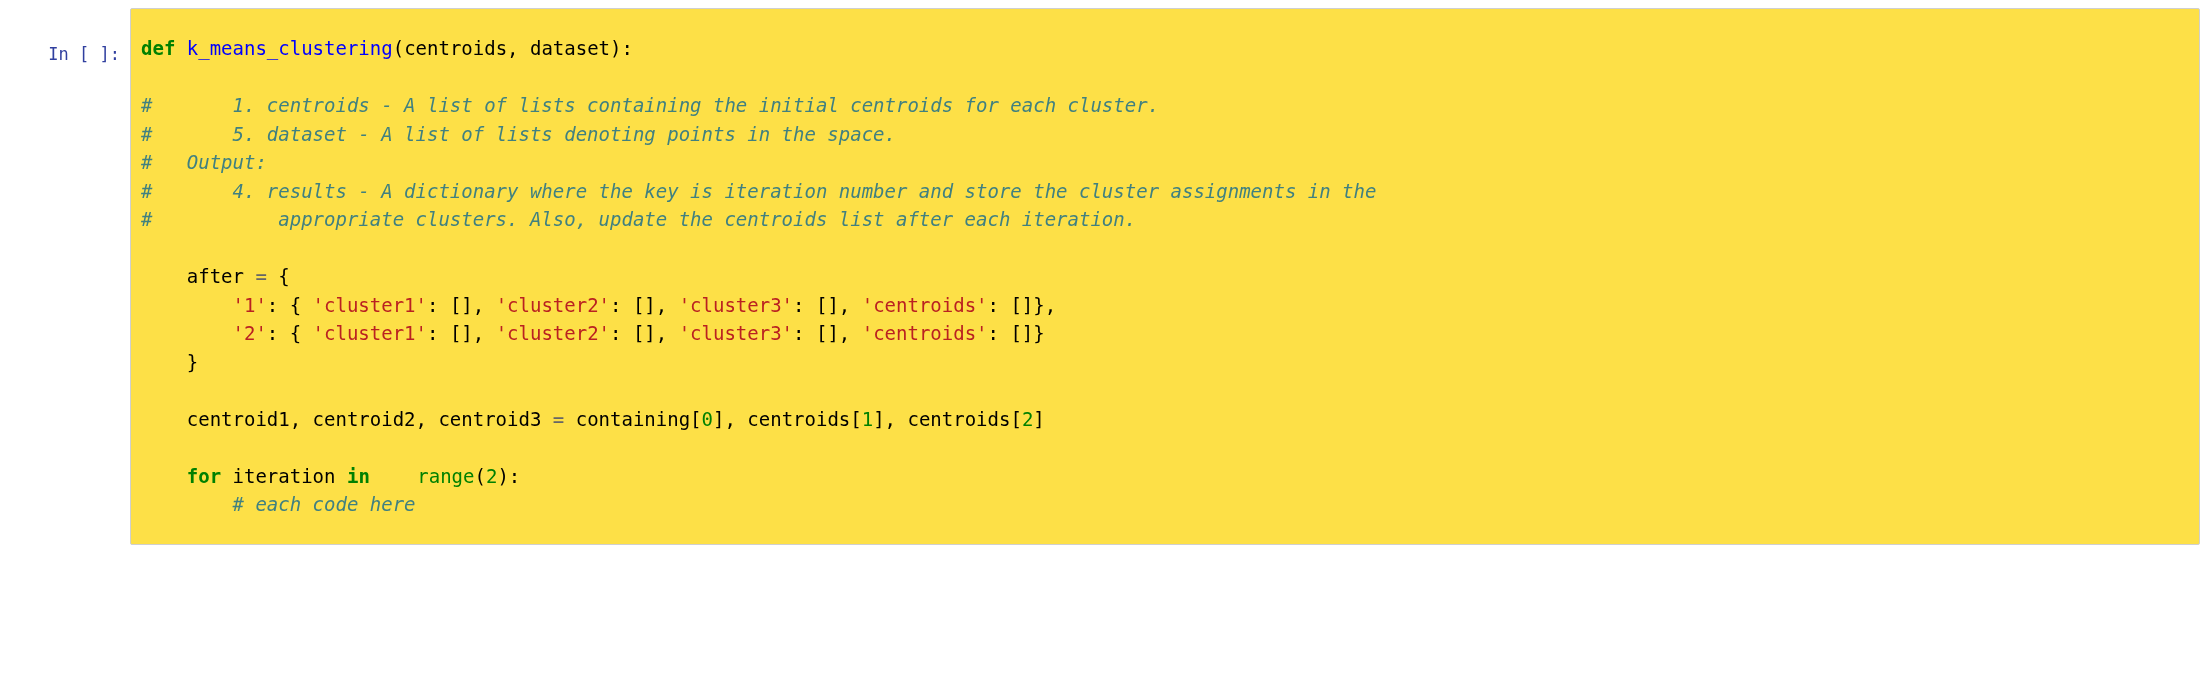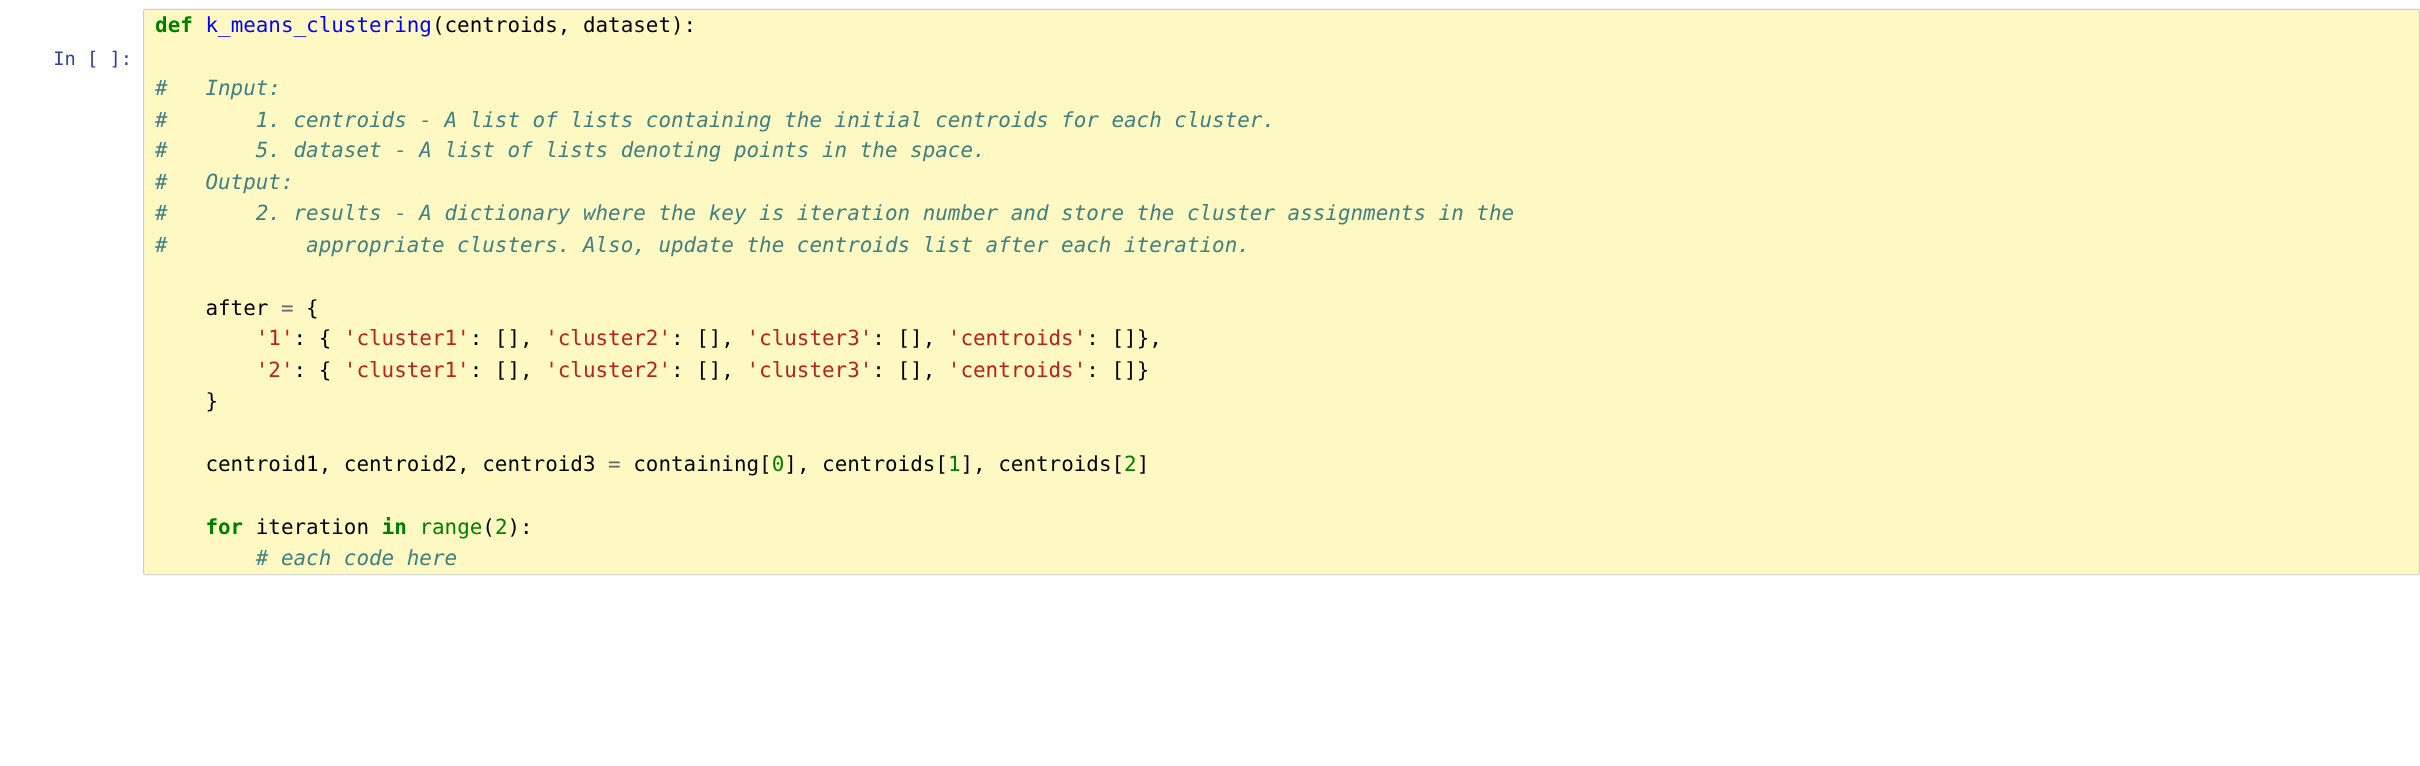--- a/index.html
+++ b/index.html
@@ -27,58 +27,57 @@
       color: #303F9F;
       font-family: monospace;
       font-size: 17px;
       white-space: pre;
     }
     .prompt-in {
       color: #303F9F;
     }
     .code-area {
       flex: 1;
-      background: #fef9c3;
+      background: #fde047;
       border: 1px solid #cfcfcf;
       border-radius: 2px;
-      padding: 0 10px;
+      padding: 25px 10px;
       overflow-x: auto;
     }
     .code-line {
       white-space: pre;
       font-family: monospace;
       min-height: 1.5em;
     }
     .tok-kw { color: #008000; font-weight: bold; }
     .tok-def { color: #0000FF; }
     .tok-cm { color: #408080; font-style: italic; }
     .tok-str { color: #BA2121; }
     .tok-num { color: #008000; }
     .tok-op { color: #666666; }
-    .tok-builtin { color: #008000; }
+    .tok-builtin { color: #008000; margin-left: 36px; }
     .tok-plain { color: #000000; }
   </style>
 </head>
 <body>
 
 <div class="notebook-cell">
   <div class="prompt-area">
     <span class="prompt-in">In [ ]:</span>
   </div>
   <div class="code-area">
 
     <div class="code-line"><span class="tok-kw">def</span><span class="tok-plain"> </span><span class="tok-def">k_means_clustering</span><span class="tok-plain">(centroids, dataset):</span></div>
 
     <div class="code-line"><span class="tok-plain"></span></div>
 
-    <div class="code-line"><span class="tok-cm">#   Input:</span></div>
     <div class="code-line"><span class="tok-cm">#       1. centroids - A list of lists containing the initial centroids for each cluster. </span></div>
     <div class="code-line"><span class="tok-cm">#       5. dataset - A list of lists denoting points in the space.</span></div>
     <div class="code-line"><span class="tok-cm">#   Output:</span></div>
-    <div class="code-line"><span class="tok-cm">#       2. results - A dictionary where the key is iteration number and store the cluster assignments in the </span></div>
+    <div class="code-line"><span class="tok-cm">#       4. results - A dictionary where the key is iteration number and store the cluster assignments in the </span></div>
     <div class="code-line"><span class="tok-cm">#           appropriate clusters. Also, update the centroids list after each iteration.</span></div>
 
     <div class="code-line"><span class="tok-plain"></span></div>
 
     <div class="code-line"><span class="tok-plain">    after </span><span class="tok-op">=</span><span class="tok-plain"> {</span></div>
 
     <div class="code-line"><span class="tok-plain">        </span><span class="tok-str">'1'</span><span class="tok-plain">: { </span><span class="tok-str">'cluster1'</span><span class="tok-plain">: [], </span><span class="tok-str">'cluster2'</span><span class="tok-plain">: [], </span><span class="tok-str">'cluster3'</span><span class="tok-plain">: [], </span><span class="tok-str">'centroids'</span><span class="tok-plain">: []},</span></div>
 
     <div class="code-line"><span class="tok-plain">        </span><span class="tok-str">'2'</span><span class="tok-plain">: { </span><span class="tok-str">'cluster1'</span><span class="tok-plain">: [], </span><span class="tok-str">'cluster2'</span><span class="tok-plain">: [], </span><span class="tok-str">'cluster3'</span><span class="tok-plain">: [], </span><span class="tok-str">'centroids'</span><span class="tok-plain">: []}</span></div>
 

